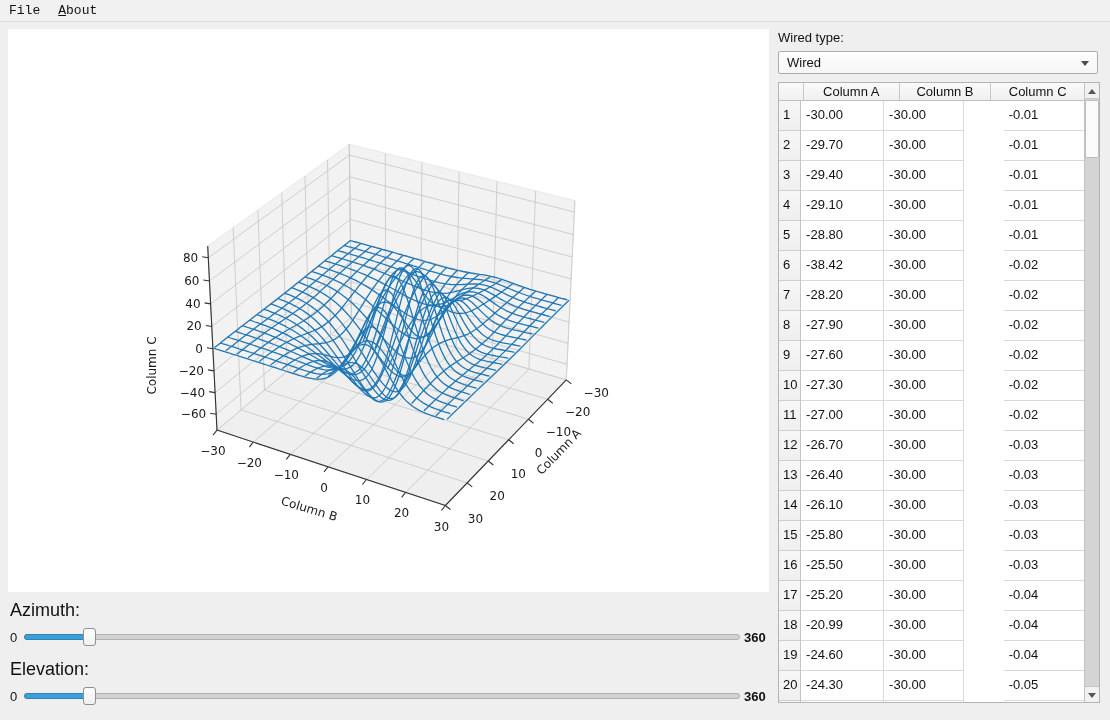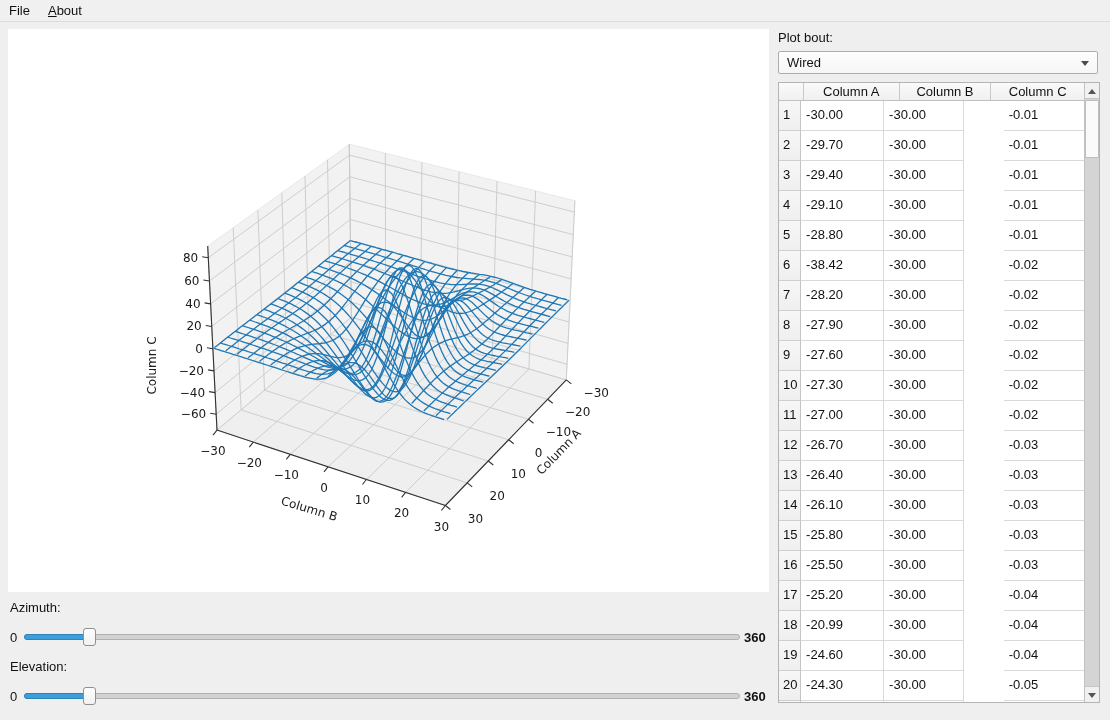--- a/index.html
+++ b/index.html
@@ -3,29 +3,29 @@
 <meta charset="utf-8">
 <style>
   * { margin:0; padding:0; box-sizing:border-box; }
   html,body { width:1110px; height:720px; overflow:hidden;
     font-family:"Liberation Sans","DejaVu Sans",sans-serif; background:#efefef; color:#111; }
   #app { position:relative; width:1110px; height:720px; }
 
   
   #menubar { position:absolute; left:0; top:0; width:1110px; height:22px;
     background:#f0f0f0; border-bottom:1px solid #dcdcdc; font-size:13px; }
-  .menu-item { display:inline-block; padding:3px 9px; cursor:default; }
+  .menu-item { display:inline-block; padding:3px 9px; cursor:default;font-family:Liberation Mono, monospace; }
   .menu-item u { text-decoration:underline; }
 
   
   #figure { position:absolute; left:8px; top:29px; width:761px; height:563px; background:#ffffff; }
   #plot-svg { position:absolute; left:0; top:0; }
 
   
-  .ctl-label { position:absolute; left:10px; font-size:13px; }
+  .ctl-label { position:absolute; left:10px; font-size:18px; }
   .slider-row { position:absolute; left:0; width:775px; height:24px; }
   .slider-min { position:absolute; left:10px; top:4px; font-size:13px; }
   .slider-max { position:absolute; left:744px; top:4px; font-size:13px;font-weight:bold; }
   .groove { position:absolute; left:24px; top:8px; width:716px; height:6px;
     background:#d2d2d2; border:1px solid #b0b0b0; border-radius:3px; }
   .groove-fill { position:absolute; left:24px; top:8px; height:6px;
     background:#3c9fdb; border:1px solid #2f83b5; border-radius:3px; }
   .handle { position:absolute; top:2px; width:13px; height:18px;
     background:linear-gradient(#fdfdfd,#f1f1f1); border:1px solid #909090; border-radius:3px; }
 
@@ -240,21 +240,21 @@
 
   <div class="ctl-label" style="top:659px">Elevation:</div>
   <div class="slider-row" style="top:685px">
     <span class="slider-min">0</span>
     <div class="groove"></div>
     <div class="groove-fill" id="el-fill" style="width: 65.0833px;"></div>
     <div class="handle" id="el-handle" style="left: 82.5833px;"></div>
     <span class="slider-max">360</span>
   </div>
 
-  <div id="plot-type-label">Plot bout:</div>
+  <div id="plot-type-label">Wired type:</div>
   <div id="combo">
     <span id="combo-text">Wired</span>
     <span id="combo-arrow"></span>
   </div>
 
   <div id="table">
     <div id="thead">
       <div class="th corner"></div>
       <div class="th ca">Column A</div>
       <div class="th cb">Column B</div>

